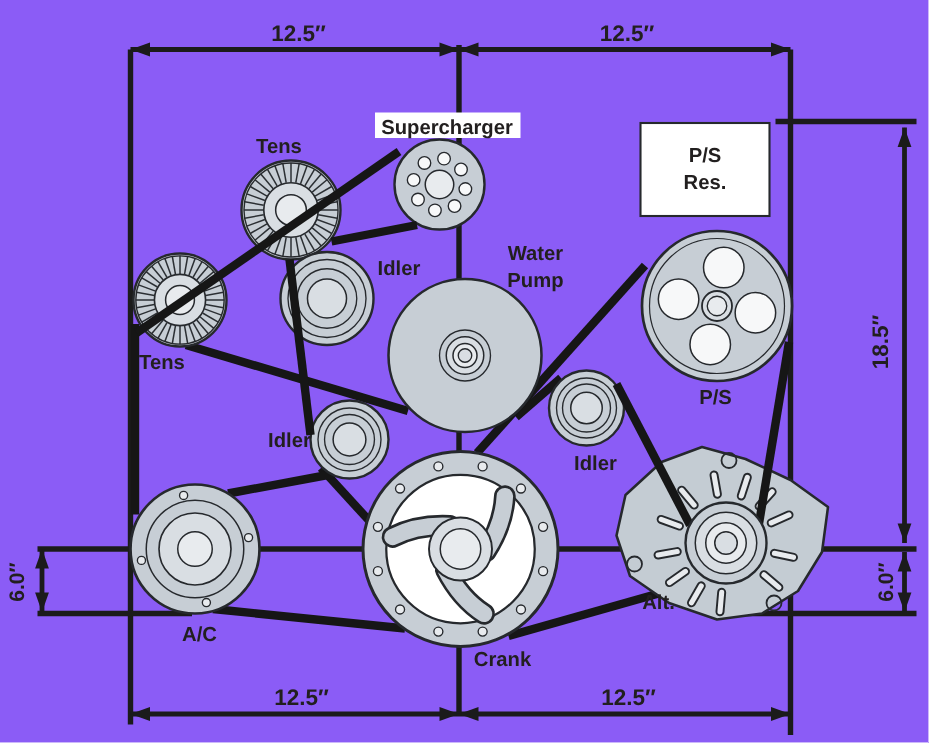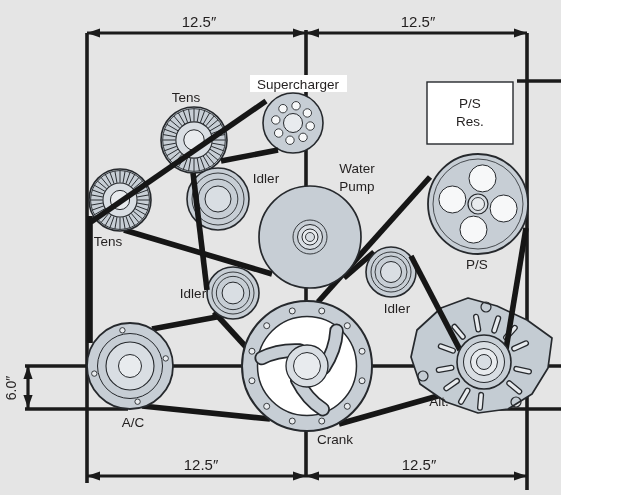--- a/index.html
+++ b/index.html
@@ -1,17 +1,17 @@
 <!DOCTYPE html>
 <html><head>
 <meta charset="utf-8">
 <style>
   html,body{margin:0;padding:0;background:#ffffff;}
-  .stage{position:relative;width:561px;height:495px;background:#e5e5e5;overflow:hidden;
-         font-family:"Liberation Sans",sans-serif;}
+  .stage{position:relative;width:619px;height:495px;background:#8b5cf6;overflow:hidden;
+         font-family:"Liberation Sans",sans-serif;font-weight:bold;}
   svg text{font-family:"Liberation Sans",sans-serif;fill:#221f1f;}
 </style>
 </head>
 <body>
 
 <div class="stage">
   <svg id="dsvg" width="619" height="495" viewBox="0 0 619 495">
       <g>
         <line x1="87" y1="33" x2="87" y2="483" stroke="#1b1b1b" stroke-width="3.6"></line>
         <line x1="306" y1="30" x2="306" y2="477" stroke="#1b1b1b" stroke-width="3.6"></line>

